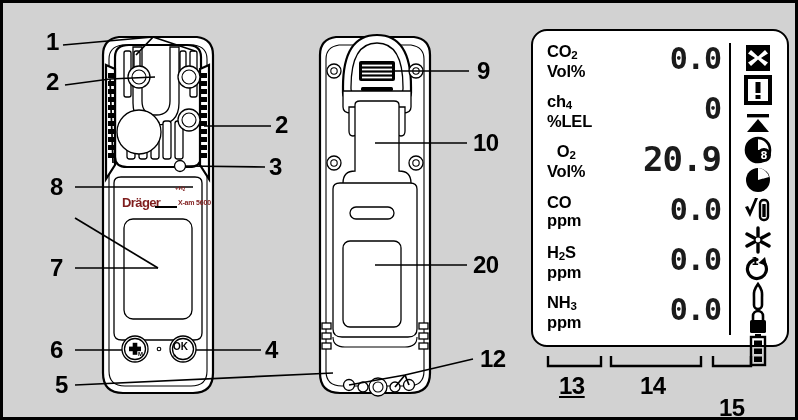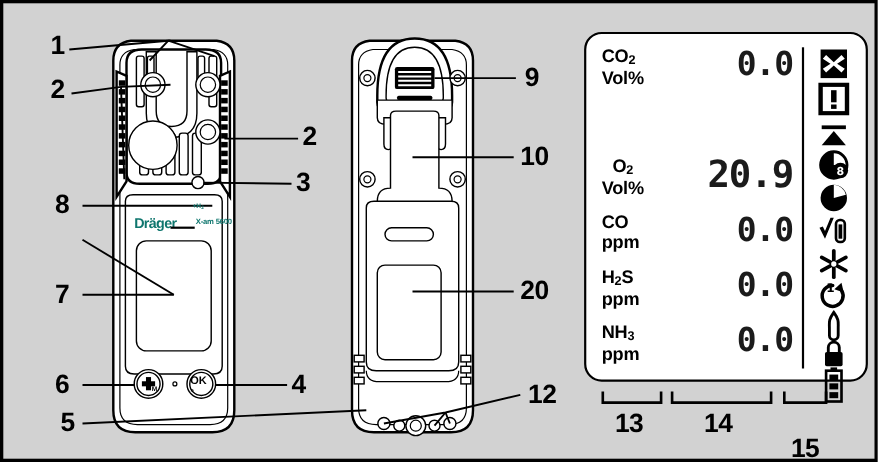--- a/index.html
+++ b/index.html
@@ -83,21 +83,21 @@
     position:absolute;
     left:4px;
     width:30px;height:30px;
   }
 
   
   .brand{
     position:absolute;
     font-family:"Liberation Sans",sans-serif;
     font-weight:bold;
-    color:#0f766e;
+    color:#7f1d1d;
     white-space:nowrap;
   }
 </style>
 </head>
 <body>
 
 <div id="page">
 
   <svg class="svg-layer" viewBox="0 0 798 420" xmlns="http://www.w3.org/2000/svg">
     <defs>
@@ -315,21 +315,21 @@
   <div class="callout" style="left:266px;top:152px;">3</div>
   <div class="callout" style="left:262px;top:335px;">4</div>
   <div class="callout" style="left:52px;top:370px;">5</div>
   <div class="callout" style="left:47px;top:335px;">6</div>
   <div class="callout" style="left:47px;top:253px;">7</div>
   <div class="callout" style="left:47px;top:172px;">8</div>
   <div class="callout" style="left:474px;top:56px;">9</div>
   <div class="callout" style="left:470px;top:128px;">10</div>
   <div class="callout" style="left:470px;top:250px;">20</div>
   <div class="callout" style="left:477px;top:344px;">12</div>
-  <div class="callout" style="left:556px;top:371px;">13</div>
+  <div class="callout" style="left:556px;top:371px;text-decoration:underline;">13</div>
   <div class="callout" style="left:637px;top:371px;">14</div>
   <div class="callout" style="left:716px;top:393px;">15</div>
 
   <div class="brand" style="left:172px;top:182px;font-size:6px;">
     <span>+H</span><span style="font-size:4.5px;position:relative;top:1px;">2</span>
   </div>
 
   <div class="brand" style="left:119px;top:192px;font-size:13px;letter-spacing:-0.6px;">Dräger</div>
 
   <div style="position:absolute;left:152px;top:203px;width:22px;height:2px;background:#000;"></div>
@@ -348,20 +348,27 @@
     <div id="lcd-inner">
 
       <div class="gas-row" style="top:12px;">
         <div class="gas-label">
           <span>CO</span><span class="sub">2</span><br>
           <span>Vol%</span>
         </div>
         <div class="gas-value">0.0</div>
       </div>
 
+      <div class="gas-row" style="top:62px;">
+        <div class="gas-label">
+          <span>ch</span><span class="sub">4</span><br>
+          <span>%LEL</span>
+        </div>
+        <div class="gas-value">0</div>
+      </div>
 
       <div class="gas-row" style="top:112px;text-align:center;">
         <div class="gas-label">
           <span>O</span><span class="sub">2</span><br>
           <span>Vol%</span>
         </div>
         <div class="gas-value big">20.9</div>
       </div>
 
       <div class="gas-row" style="top:163px;">

